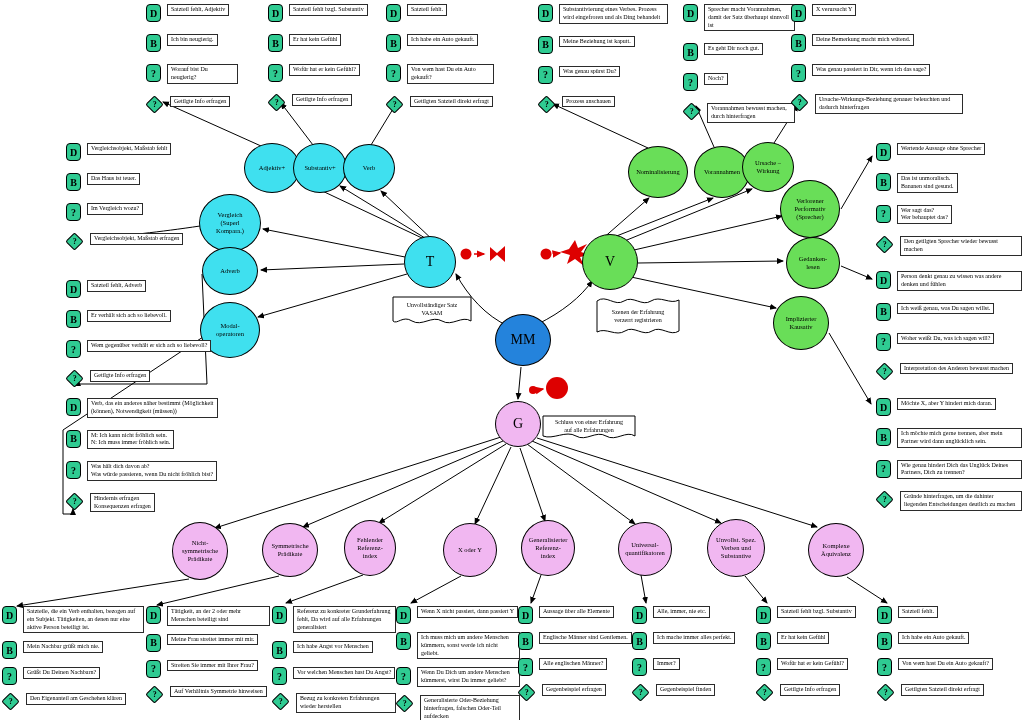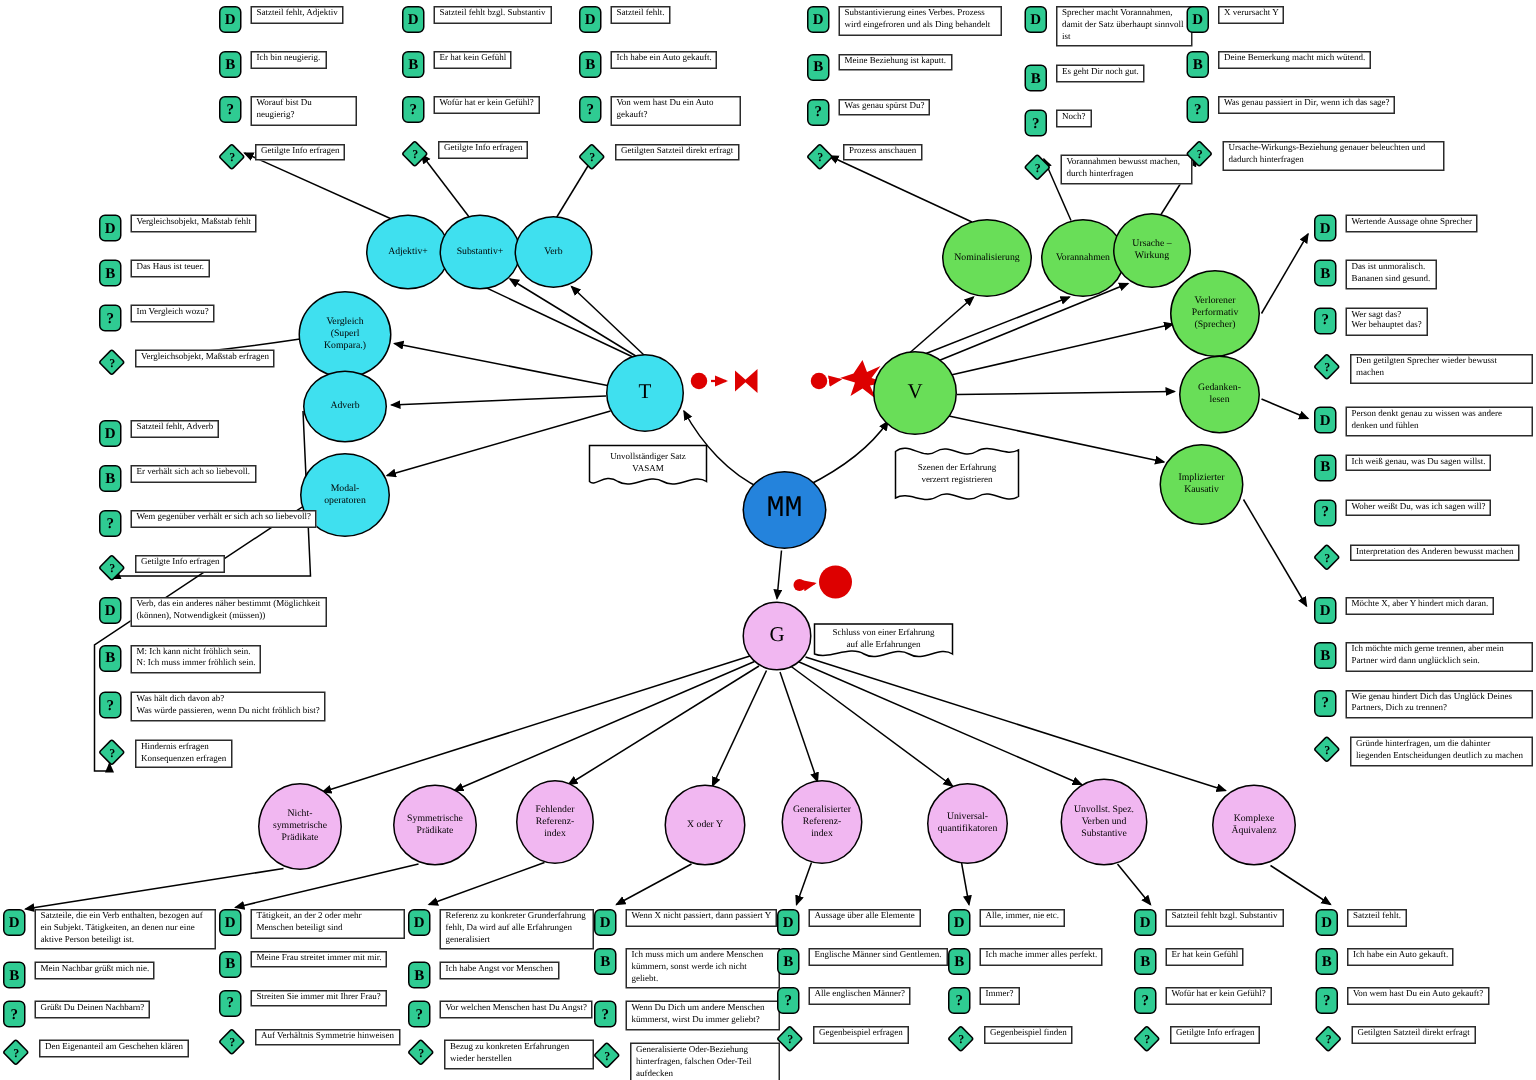--- a/index.html
+++ b/index.html
@@ -5,21 +5,21 @@
   html,body{margin:0;padding:0;background:#fff;font-family:"Liberation Serif",serif;}
   #canvas{position:relative;width:1024px;height:720px;background:#fff;overflow:hidden;}
   svg.layer{position:absolute;left:0;top:0;}
   .node{position:absolute;border:1px solid #000;border-radius:50%;display:flex;align-items:center;
         justify-content:center;text-align:center;font-size:6.5px;line-height:1.2;white-space:pre-line;
         box-sizing:border-box;color:#000;}
   .c-cyan{background:#3fe0ef;}
   .c-green{background:#69de58;}
   .c-pink{background:#f1b7f1;}
   .c-blue{background:#2483dc;}
-  .hub{font-size:20px;font-family:Liberation Mono, monospace;}
+  .hub{font-size:14px;}
   .main{font-size:14px;}
   .lgroup{position:absolute;}
   .lrow{display:flex;align-items:flex-start;margin-bottom:12px;}
   .bgroup .lrow{margin-bottom:8px;}
   .licon{flex:none;width:13px;height:16px;background:#2fcb92;border:1px solid #000;border-radius:4px;
          display:flex;align-items:center;justify-content:center;font-weight:700;font-size:10px;}
   .licon i{font-style:normal;}
   .licon.diamond{width:11px;height:11px;border-radius:2px;transform:rotate(45deg);margin:2px 3px 0 2px;}
   .licon.diamond i{transform:rotate(-45deg);font-size:8px;}
   .lbox{margin-left:6px;border:1.5px solid #2b2b2b;background:#fff;padding:1px 3px;font-size:6px;

